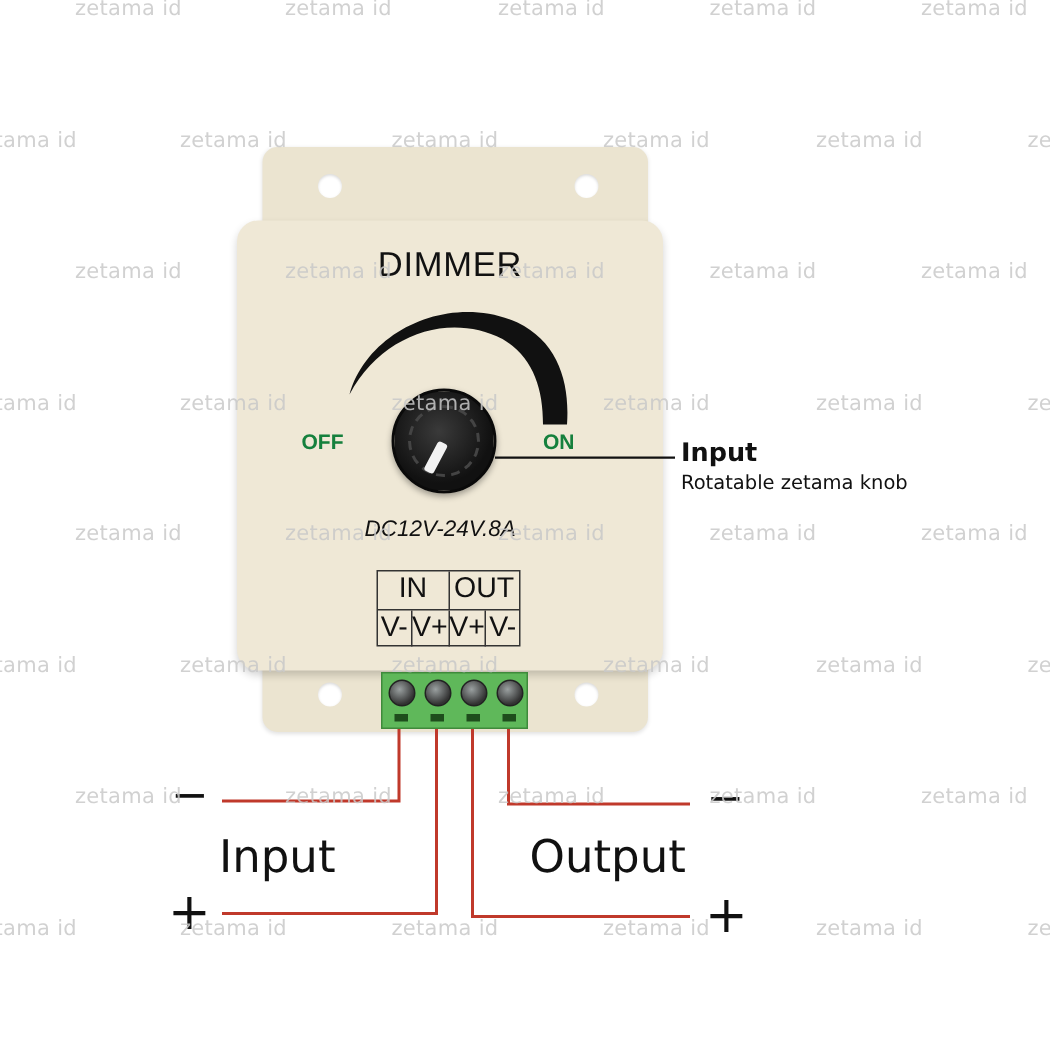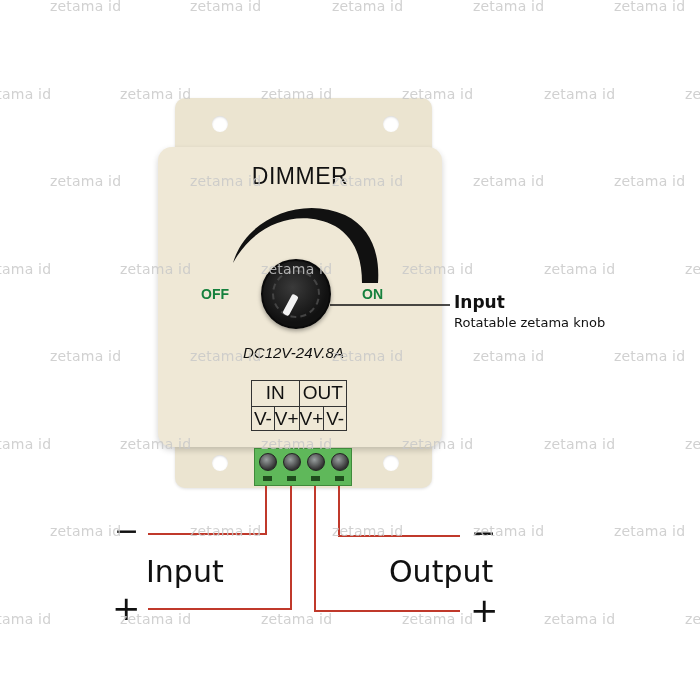--- a/index.html
+++ b/index.html
@@ -101,21 +101,21 @@
   <polyline points="315,486 315,611 460,611" fill="none" stroke="#c0392b" stroke-width="2"></polyline>
   <polyline points="339,486 339,536 460,536" fill="none" stroke="#c0392b" stroke-width="2"></polyline>
 </svg>
 
 <div class="sign" style="left:114px; top:516px; font-size:30px;">−</div>
 <div class="sign" style="left:112px; top:591px; font-size:34px;">+</div>
 <div class="sign" style="left:471px; top:518px; font-size:30px;">−</div>
 <div class="sign" style="left:470px; top:593px; font-size:34px;">+</div>
 
 <div class="big" style="left:146px; top:554px;">Input</div>
-<div class="big" style="left:353px; top:554px;margin-left:36px;">Output</div>
+<div class="big" style="left:353px; top:554px;">Output</div>
 
 <div id="callout-title" class="abs">Input</div>
 <div id="callout-sub" class="abs">Rotatable zetama knob</div>
 
 <div>
   <div class="wm" style="left:50px; top:-2px;">zetama id</div>
   <div class="wm" style="left:190px; top:-2px;">zetama id</div>
   <div class="wm" style="left:332px; top:-2px;">zetama id</div>
   <div class="wm" style="left:473px; top:-2px;">zetama id</div>
   <div class="wm" style="left:614px; top:-2px;">zetama id</div>

